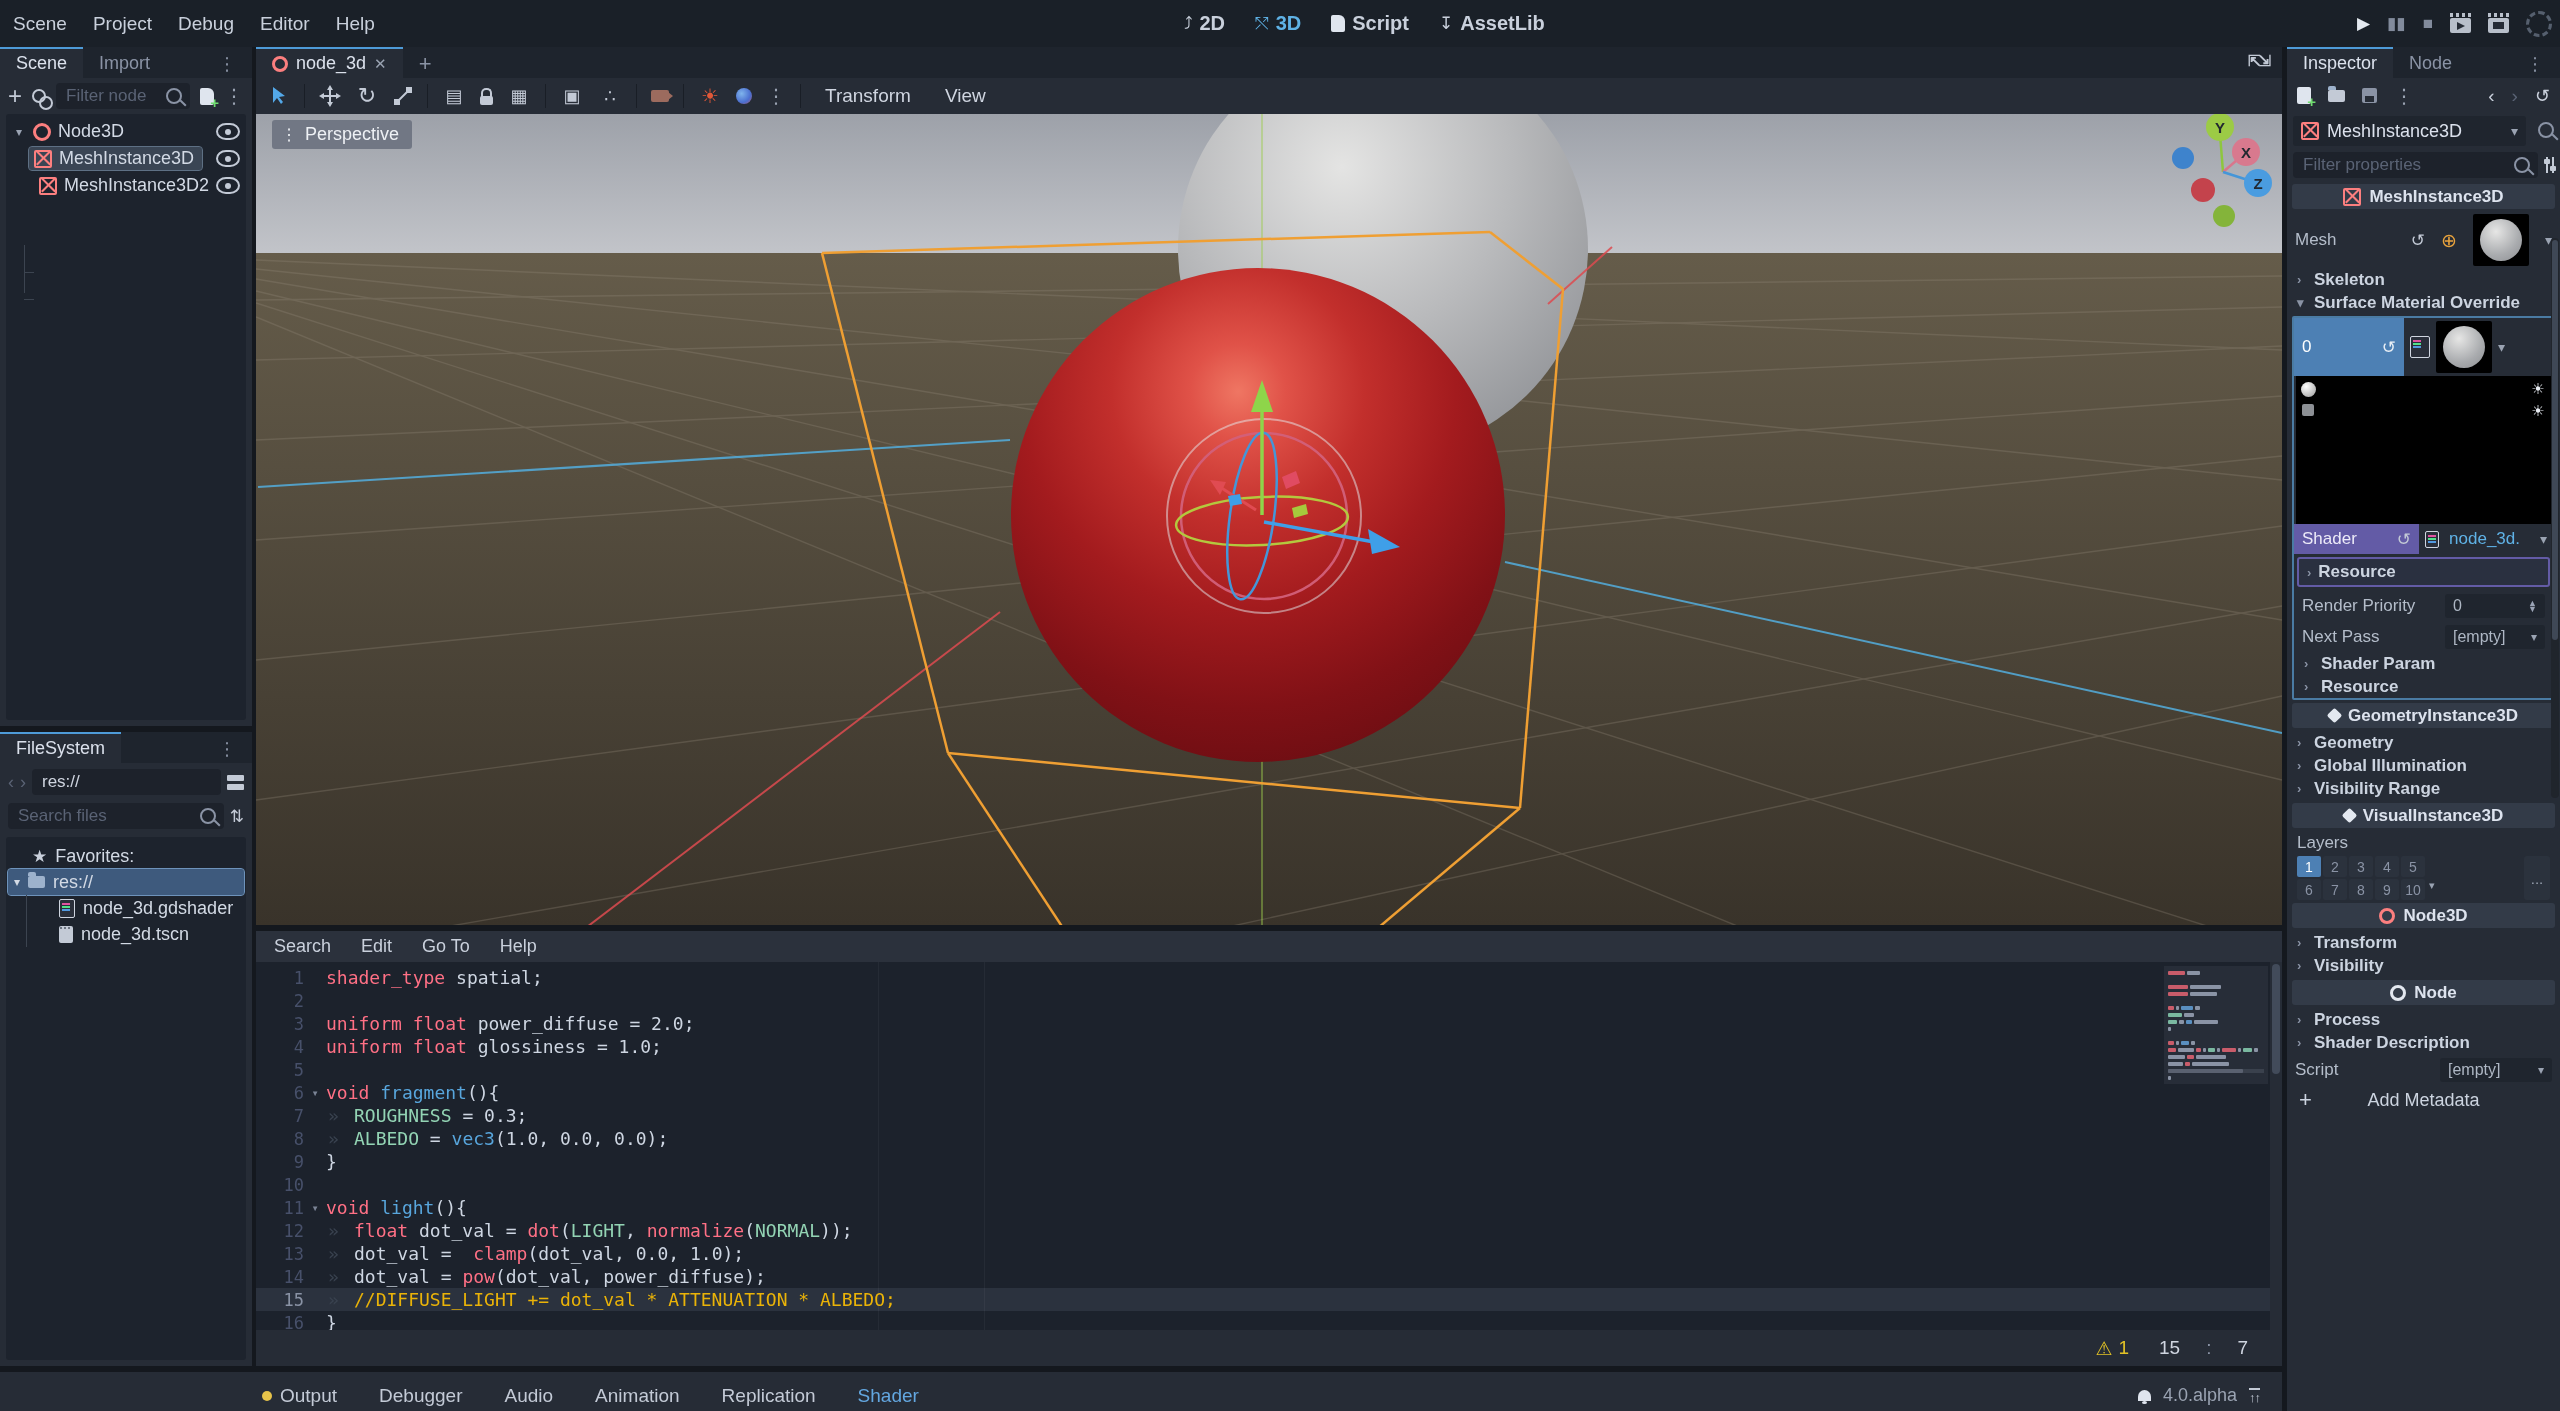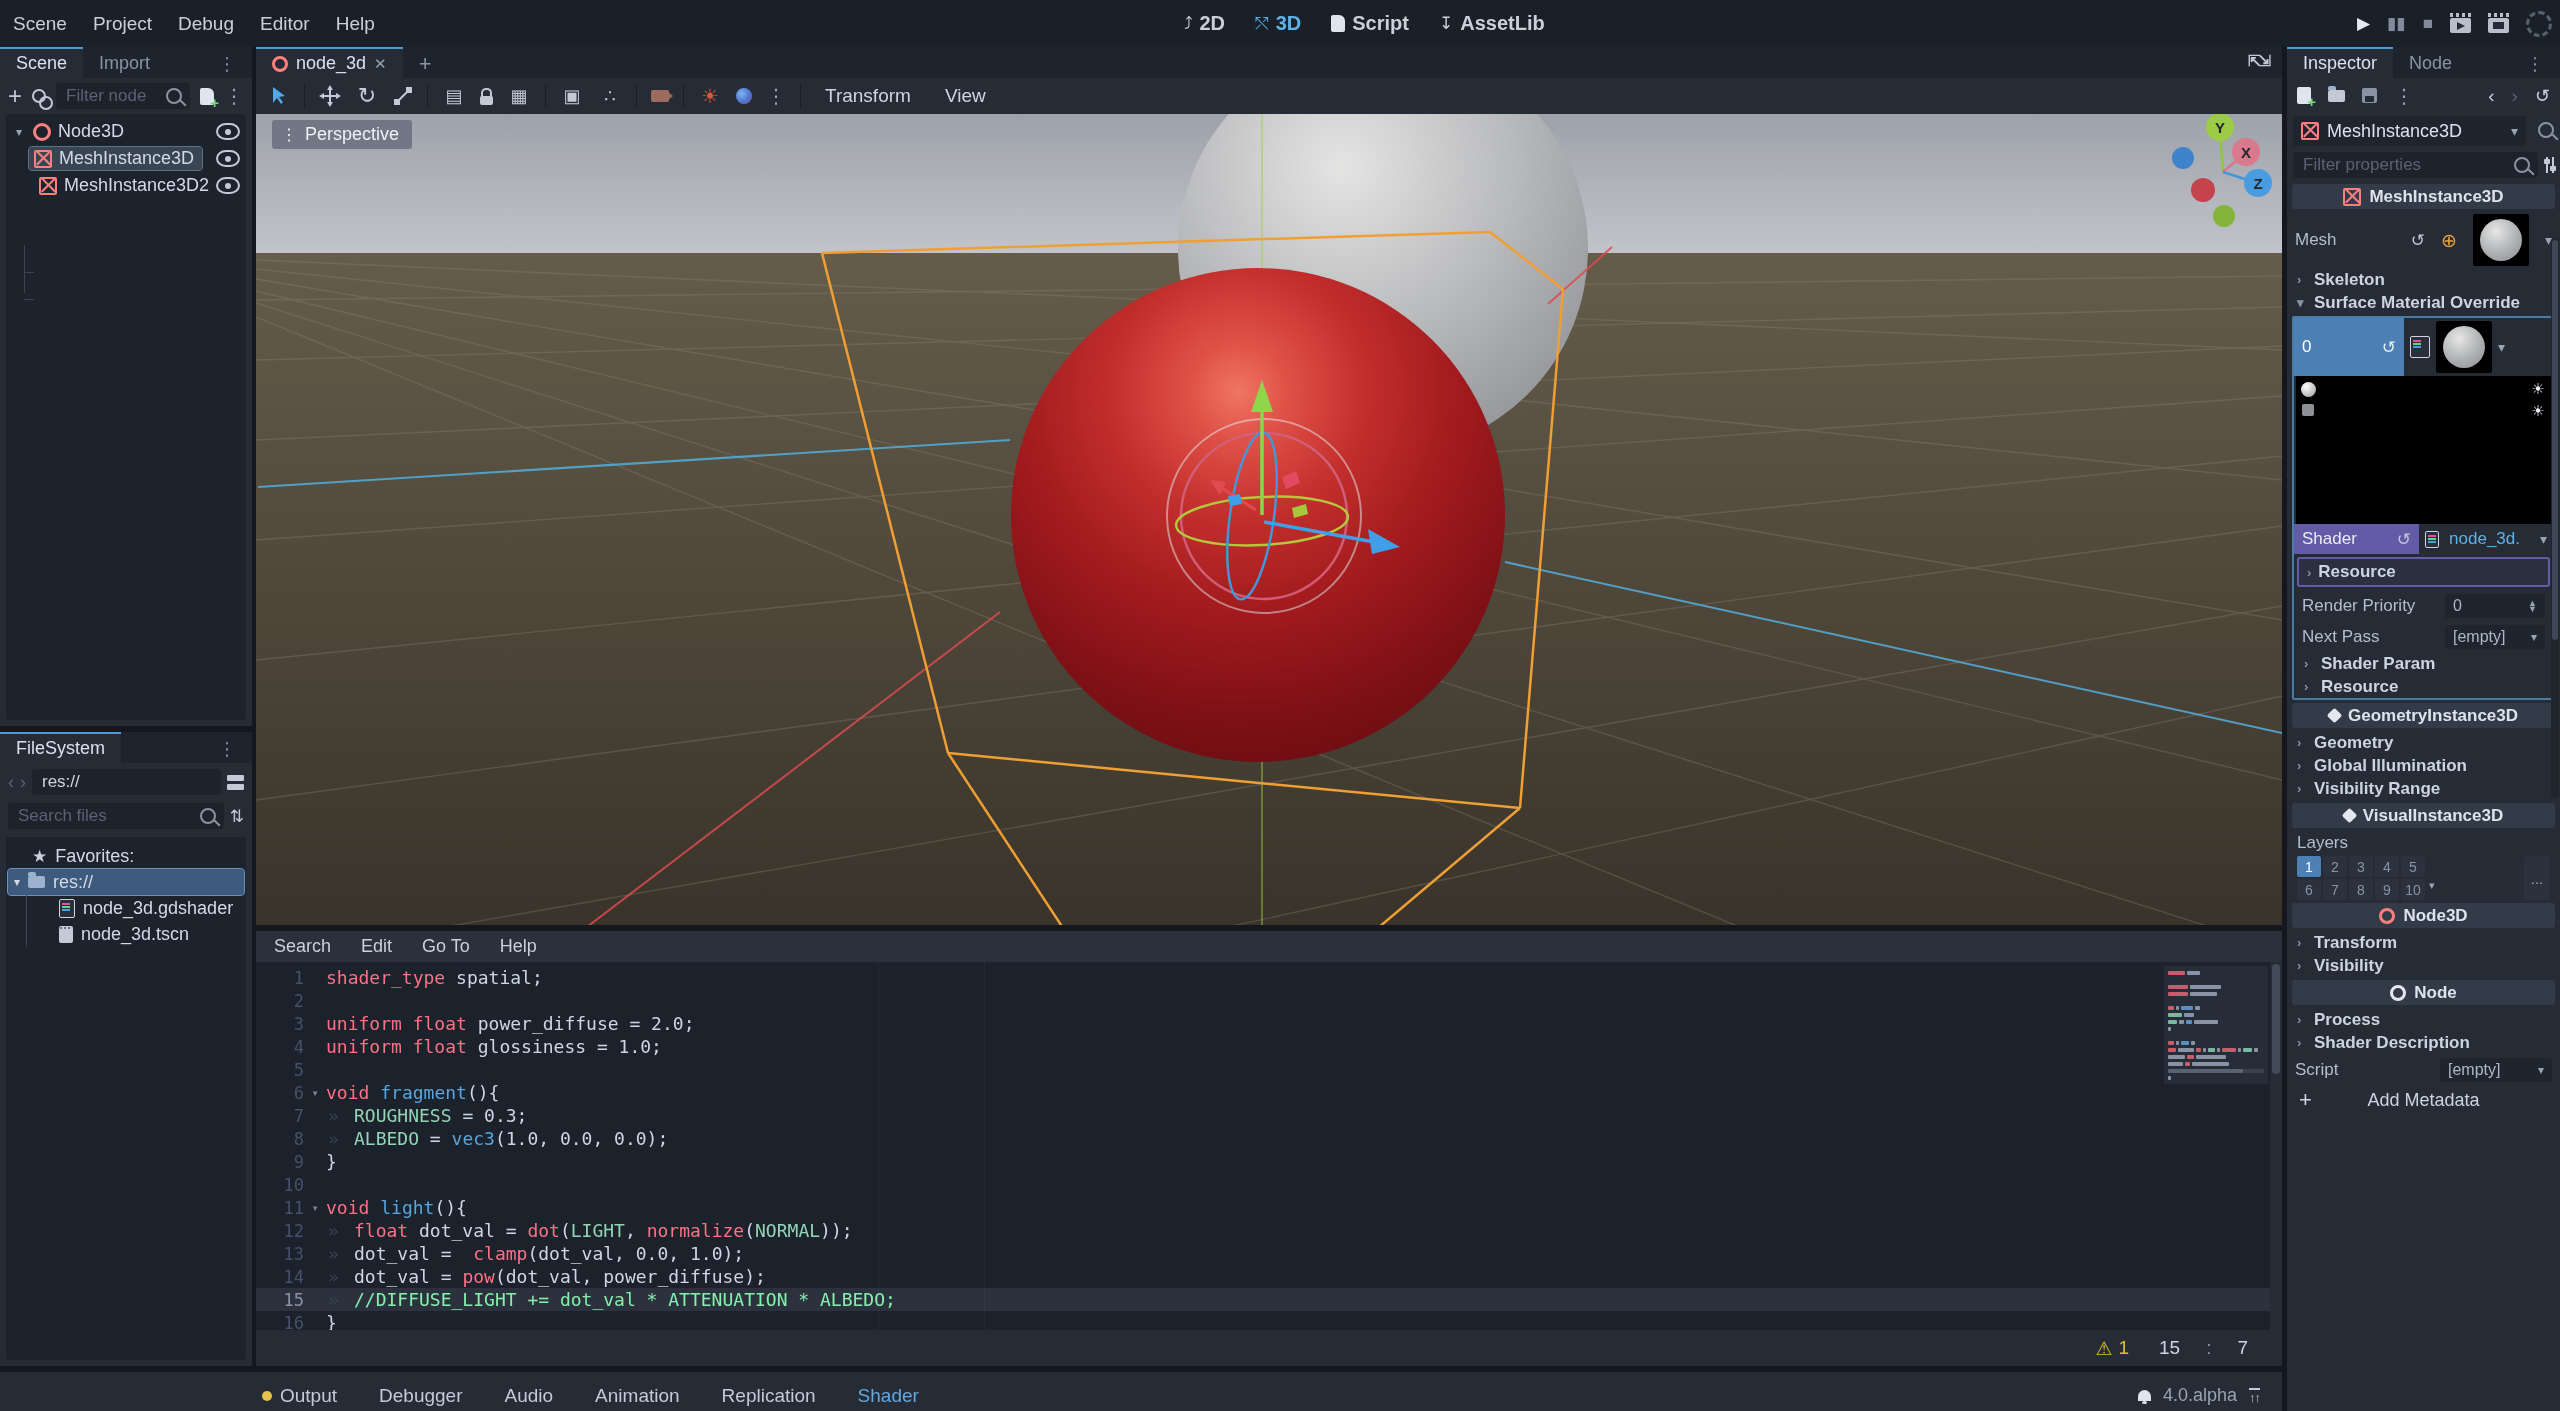--- a/index.html
+++ b/index.html
@@ -110,21 +110,21 @@
   
   #shader-panel{left:256px;top:931px;width:2026px;height:435px}
   .code-menu{display:flex;align-items:center;height:31px;gap:30px;padding:0 18px;font-size:18px;color:#c9d0dc;background:#2b313c}
   #code-area{position:absolute;left:0;top:31px;right:0;height:368px;background:#1c222c;overflow:hidden;font-family:"DejaVu Sans Mono",monospace;font-size:18px}
   .cl{display:flex;align-items:center;height:23px;white-space:pre}
   .cl.cur{background:#2b323e}
   .cl .ln{width:48px;text-align:right;color:#47506a;flex:none;font-size:17px}
   .cl.cur .ln{color:#8a93a5}
   .cl .fold{width:22px;text-align:center;color:#7a8395;font-size:12px;flex:none}
   .cl .tabm{color:#39424f;width:26px;flex:none;padding-left:2px}
-  .tok-kw{color:#ff7085}.tok-fn{color:#58a6dd}.tok-mem{color:#93d4b4}.tok-tx{color:#ced6e2}.tok-cm{color:#86efac}
+  .tok-kw{color:#ff7085}.tok-fn{color:#58a6dd}.tok-mem{color:#93d4b4}.tok-tx{color:#ced6e2}.tok-cm{color:#eab308}
   .guide{position:absolute;top:0;bottom:0;width:1px;background:rgba(255,255,255,.045)}
   #minimap{position:absolute;right:14px;top:4px;width:104px;height:118px;background:#272d38;padding:5px 4px;box-sizing:border-box}
   .mml{display:flex;gap:2px;height:4px;margin-bottom:3px}
   .mml.curml{background:#3a414d}
   .mml span{height:4px;border-radius:1px;display:block}
   #code-scrollbar{position:absolute;right:0;top:0;width:12px;height:368px;background:#262c36}
   #code-scrollbar .thumb{position:absolute;left:2px;top:2px;width:8px;height:110px;background:#424b5a;border-radius:4px}
   .code-status{position:absolute;left:0;right:0;top:399px;height:36px;display:flex;align-items:center;justify-content:flex-end;padding-right:34px;gap:30px;font-size:19px}
   .warnbox{color:#e2c226;display:flex;gap:6px;align-items:center}
   .curpos{color:#cfd5e0;display:flex;gap:26px}

